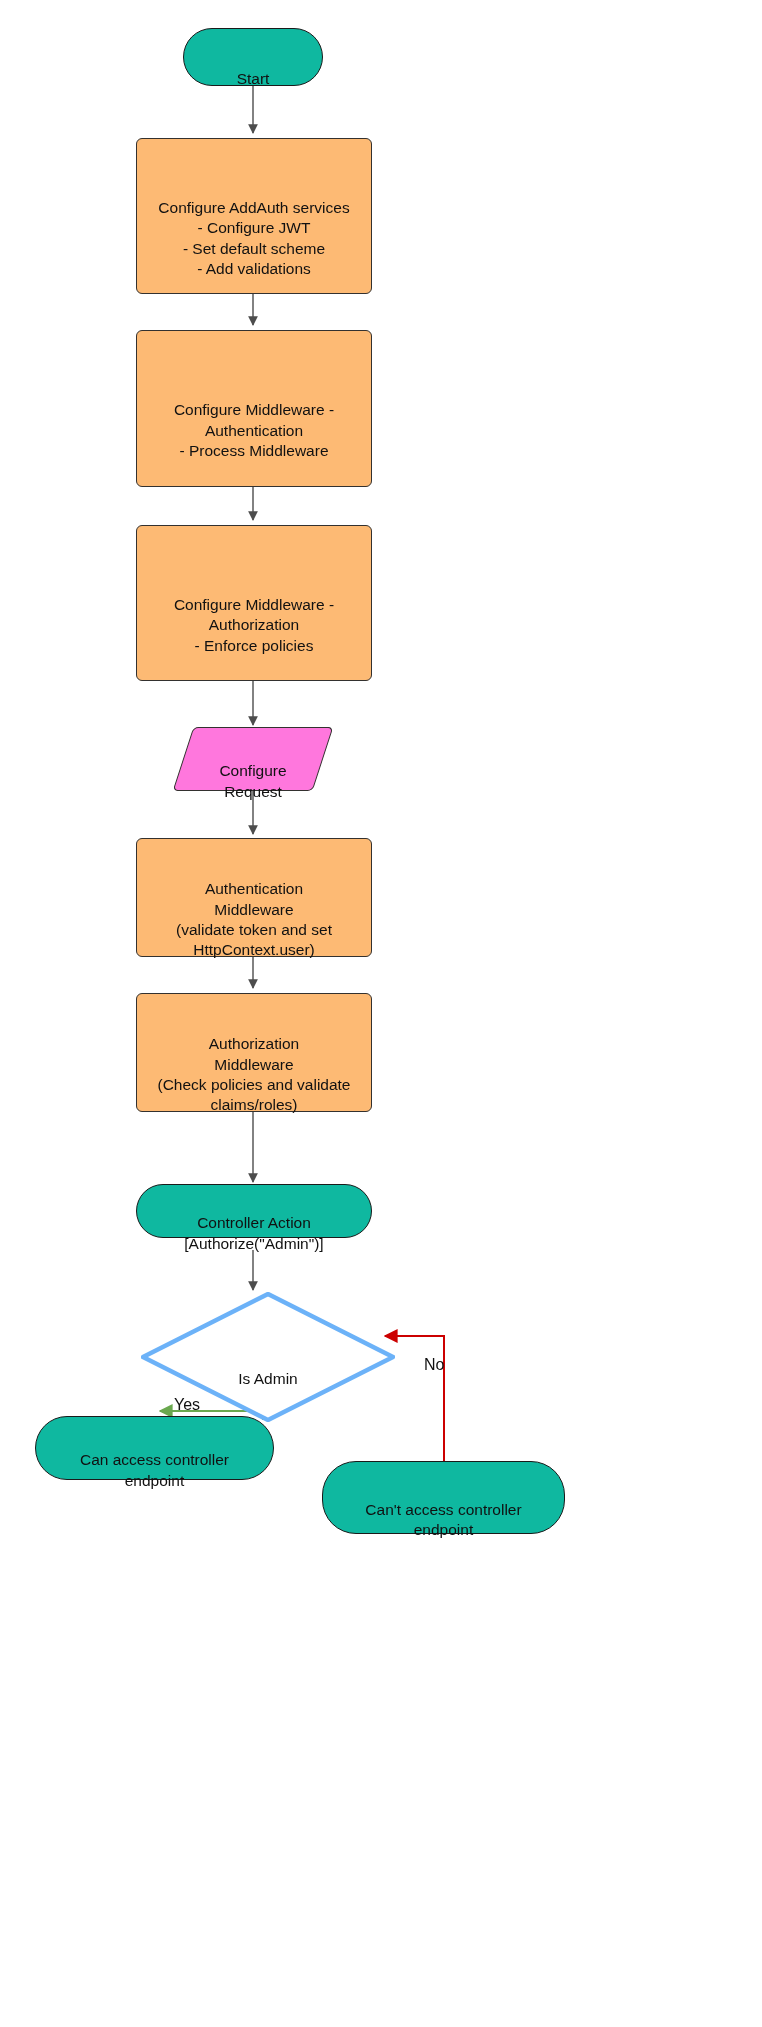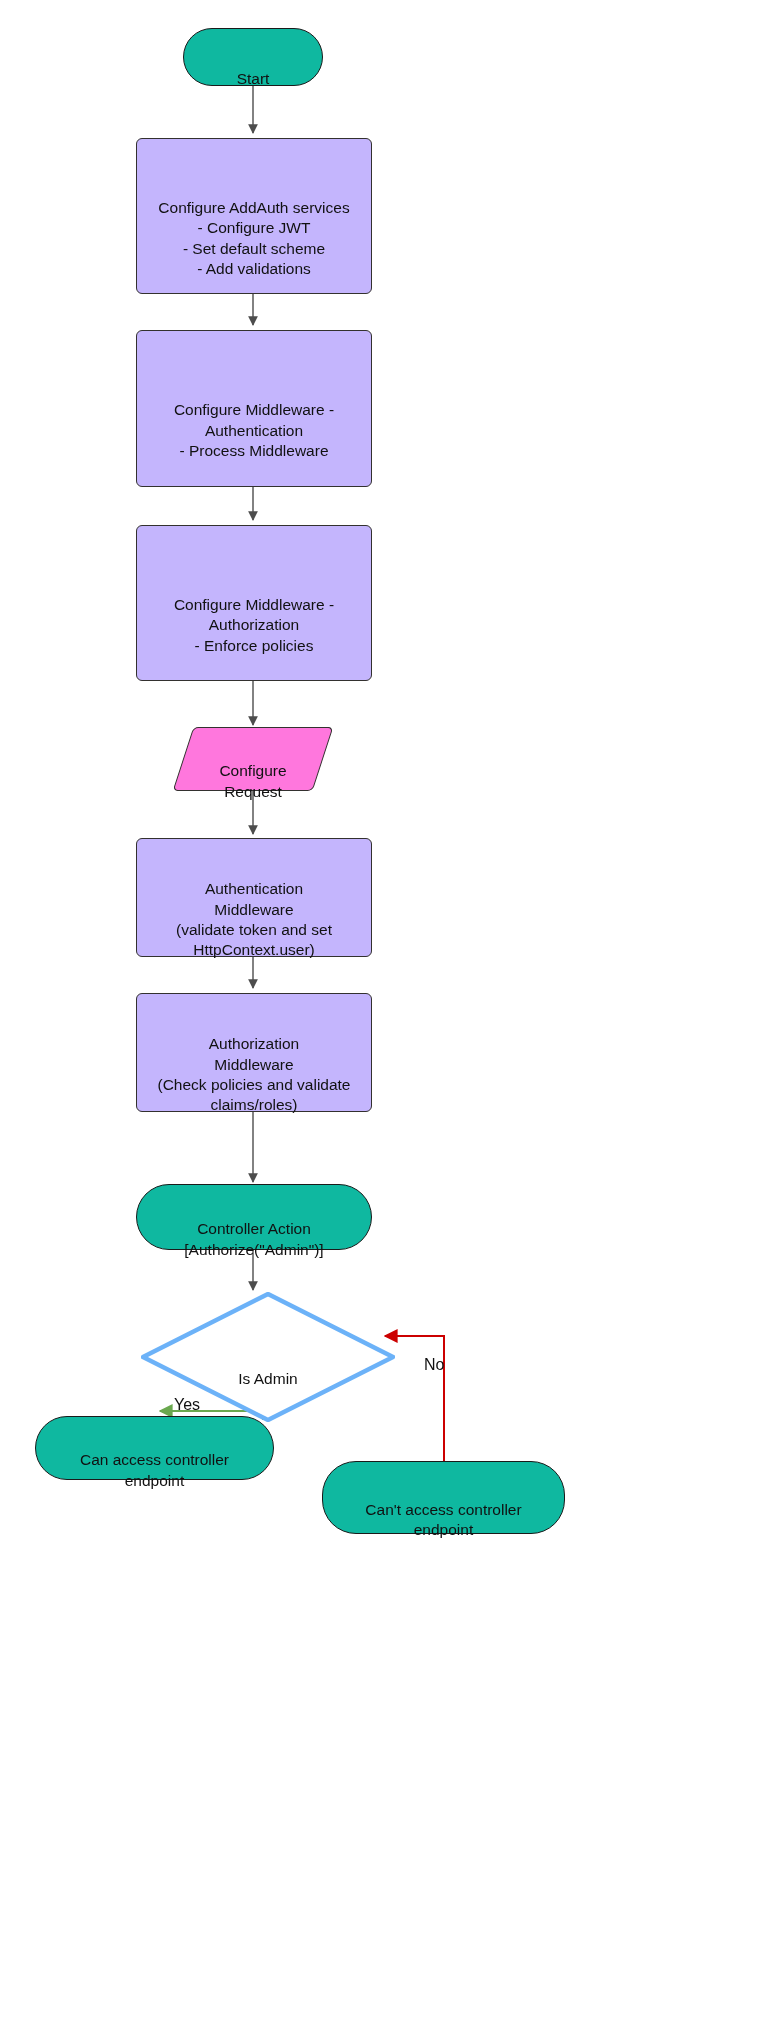--- a/index.html
+++ b/index.html
@@ -41,21 +41,21 @@
     margin-top:45px;
   }
   
   .n-terminal{
     background:#0fb8a0;
     border:1.2px solid #1a1a1a;
     border-radius:34px;
   }
   
   .n-process{
-    background:#c4b5fd;
+    background:#fdba74;
     border:1.2px solid #33312f;
     border-radius:6px;
   }
   
   .n-io{
     background:transparent;
     border:none;
   }
   .n-io .skew{
     position:absolute;
@@ -160,21 +160,21 @@
 HttpContext.user)</span>
   </div>
 
   <div class="node n-process" style="left:136px; top:993px; width:236px; height:119px;">
     <span class="label">Authorization
 Middleware
 (Check policies and validate
 claims/roles)</span>
   </div>
 
-  <div class="node n-terminal" style="left:136px; top:1184px; width:236px; height:66px;">
+  <div class="node n-terminal" style="left:136px; top:1184px; width:236px; height:54px;">
     <span class="label">Controller Action
 [Authorize("Admin")]</span>
   </div>
 
   <div class="node n-decision" style="left:141px; top:1292px; width:254px; height:130px;">
     <svg class="dia" viewBox="0 0 254 130" preserveAspectRatio="none">
       <polygon points="127,2 252,65 127,128 2,65" fill="#ffffff" stroke="#6cb2f8" stroke-width="4.5" stroke-linejoin="round"></polygon>
     </svg>
     <span class="label">Is Admin</span>
   </div>

